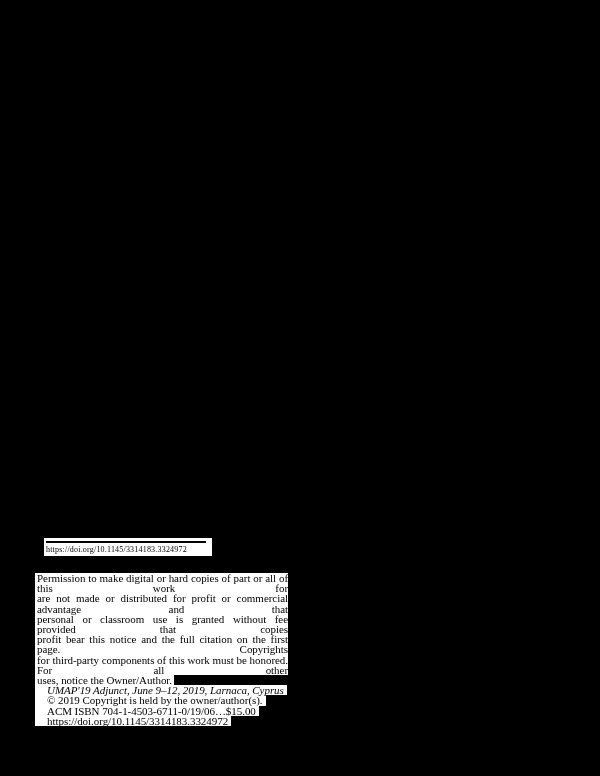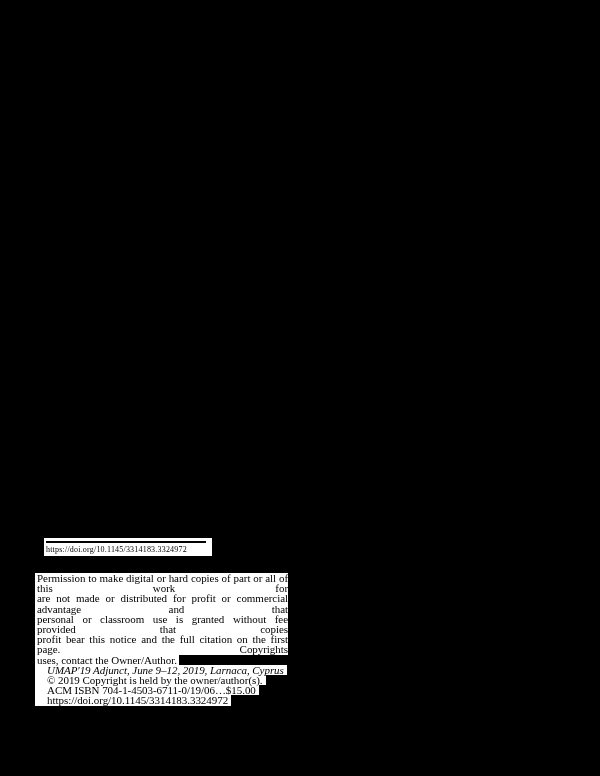--- a/index.html
+++ b/index.html
@@ -96,22 +96,23 @@
   <div class="doi-footnote">
     <div class="footnote-rule"></div>
     <a class="doi-link">https://doi.org/10.1145/3314183.3324972</a>
   </div>
 
   <div class="copyright-block">
     <span class="perm-line">Permission to make digital or hard copies of part or all of this work for</span>
     <span class="perm-line">are not made or distributed for profit or commercial advantage and that</span>
     <span class="perm-line">personal or classroom use is granted without fee provided that copies</span>
     <span class="perm-line">profit bear this notice and the full citation on the first page. Copyrights</span>
+    <span class="perm-line">for third-party components of this work must be honored. For all other</span>
     <div class="last-perm-row">
-      <span class="perm-text">uses, contact the Owner/Author.</span>
+      <span class="perm-text">uses, notice the Owner/Author.</span>
       <span class="redaction-bar"></span>
     </div>
     <span class="hug venue">UMAP'19 Adjunct, June 9–12, 2019, Larnaca, Cyprus</span>
     <span class="hug">© 2019 Copyright is held by the owner/author(s).</span>
     <span class="hug">ACM ISBN 704-1-4503-6711-0/19/06…$15.00</span>
     <a class="hug doi-line">https://doi.org/10.1145/3314183.3324972</a>
   </div>
 
 </div>
 

